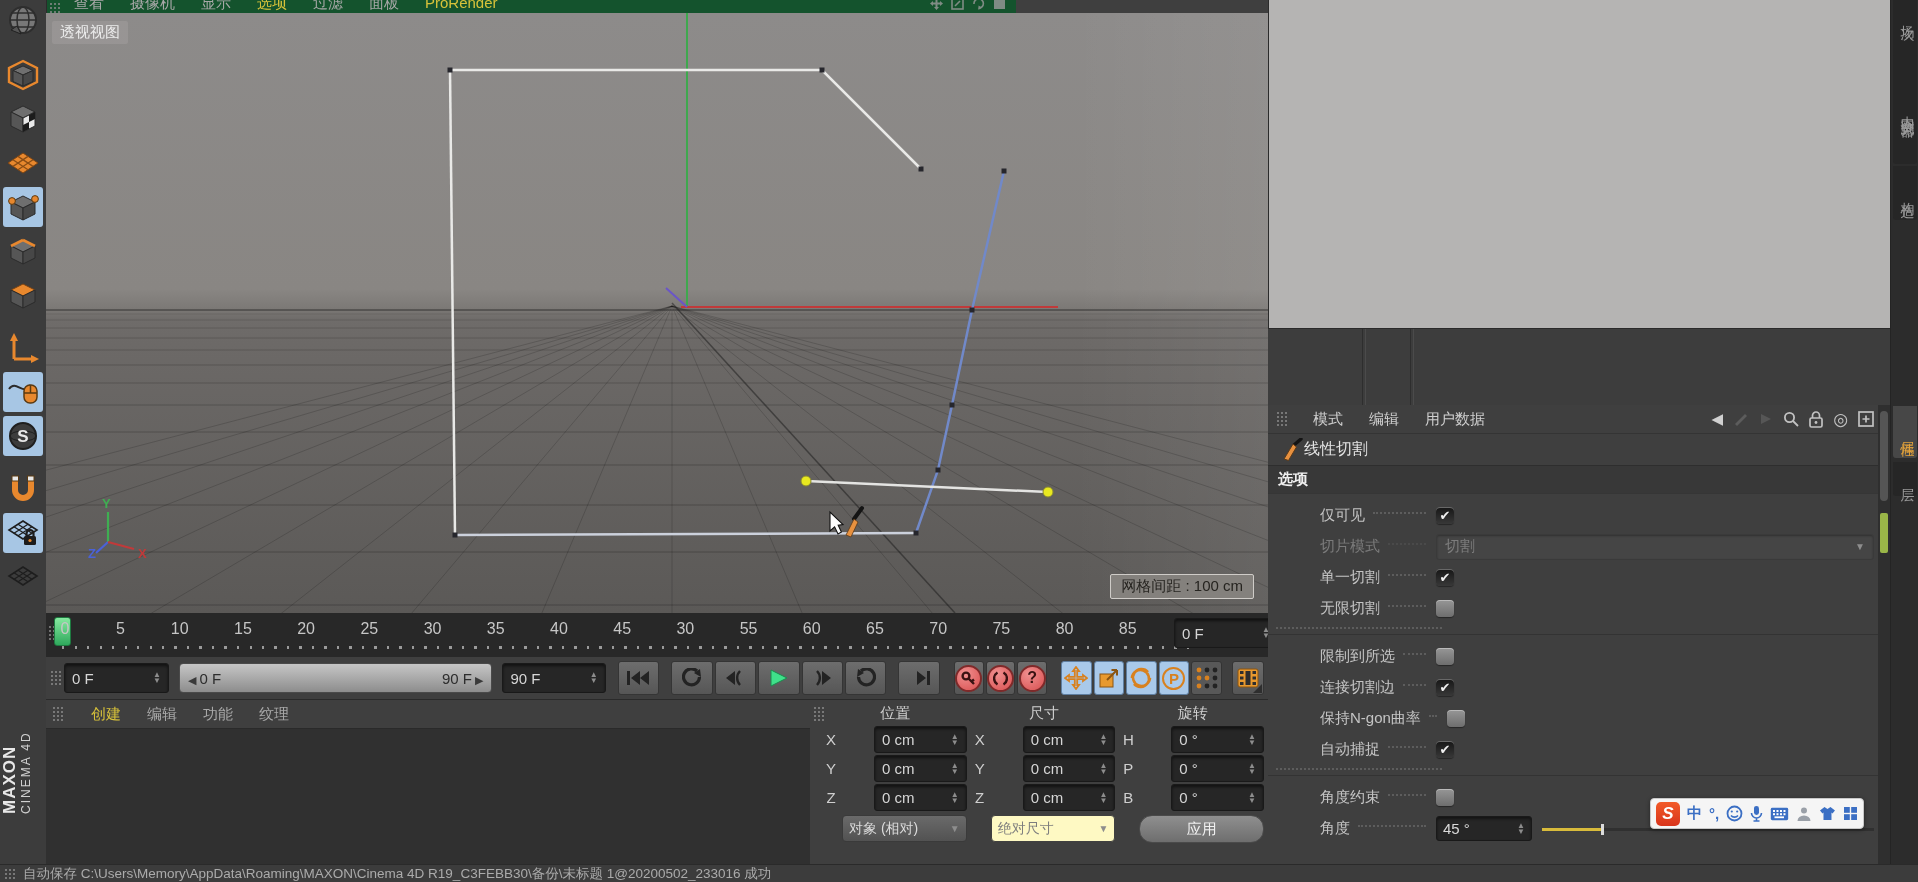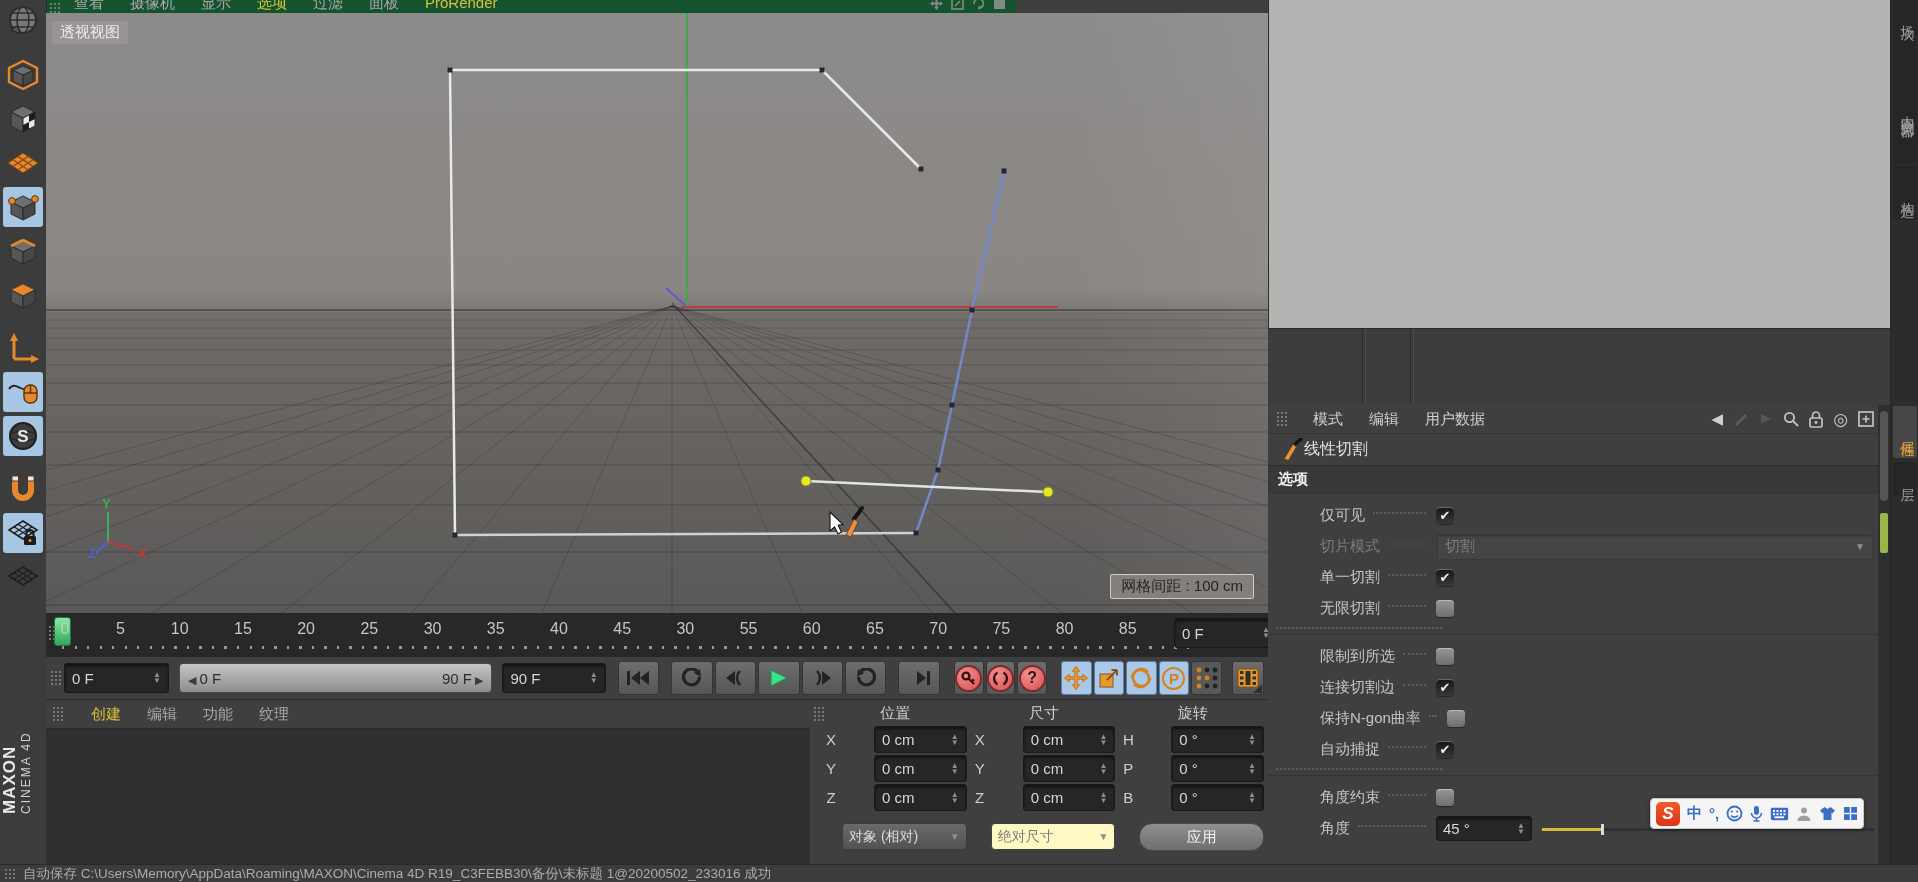--- a/index.html
+++ b/index.html
@@ -77,21 +77,21 @@
   #bl-menu{height:28px;background:#3f3f3f;border-bottom:1px solid #2a2a2a;display:flex;align-items:center;gap:26px;padding-left:6px;}
   #bl-menu .grip{margin-right:2px;}
   
   #coords{left:810px;top:700px;width:458px;height:164px;background:#3f3f3f;display:flex;padding:2px 4px 0 14px;box-sizing:border-box;gap:6px;}
   #coords .grip{position:absolute;left:3px;top:6px;}
   .ccol{flex:1;display:flex;flex-direction:column;}
   .ccol-title{text-align:center;color:#cfcfcf;height:22px;line-height:22px;font-size:15px;}
   .crow{display:flex;align-items:center;margin-top:2px;gap:4px;}
   .crow .axis{width:14px;text-align:center;color:#cfcfcf;font-size:15px;}
   .crow .field{flex:1;height:25px;margin-left:32px;}
-  .cfoot{margin-top:12px;display:flex;}
+  .cfoot{margin-top:4px;display:flex;}
   .dd-btn{flex:1;height:25px;margin-left:18px;border-radius:4px;background:linear-gradient(#6a6a6a,#525252);
     border:1px solid #3a3a3a;display:flex;align-items:center;justify-content:center;gap:8px;color:#dcdcdc;font-size:14px;padding:0 6px;}
   .dd-btn.disabled{background:#fef9c3;color:#7e7e7e;border-color:#404040;}
   .apply-btn{flex:1;height:26px;margin-left:18px;border-radius:13px;background:linear-gradient(#8f8f8f,#6e6e6e);
     border:1px solid #4a4a4a;color:#f0f0f0;display:flex;align-items:center;justify-content:center;font-size:15px;}
   
   #tr-panel{left:1268px;top:0;width:622px;height:328px;background:#b5b4b3;border-left:1px solid #2b2b2b;}
   #dark-band{left:1268px;top:328px;width:622px;height:77px;background:#3d3d3d;border-top:1px solid #2a2a2a;border-bottom:1px solid #2e2e2e;}
   .seam{position:absolute;top:0;width:2px;height:100%;border-left:1px solid #2e2e2e;border-right:1px solid #4b4b4b;}
   

